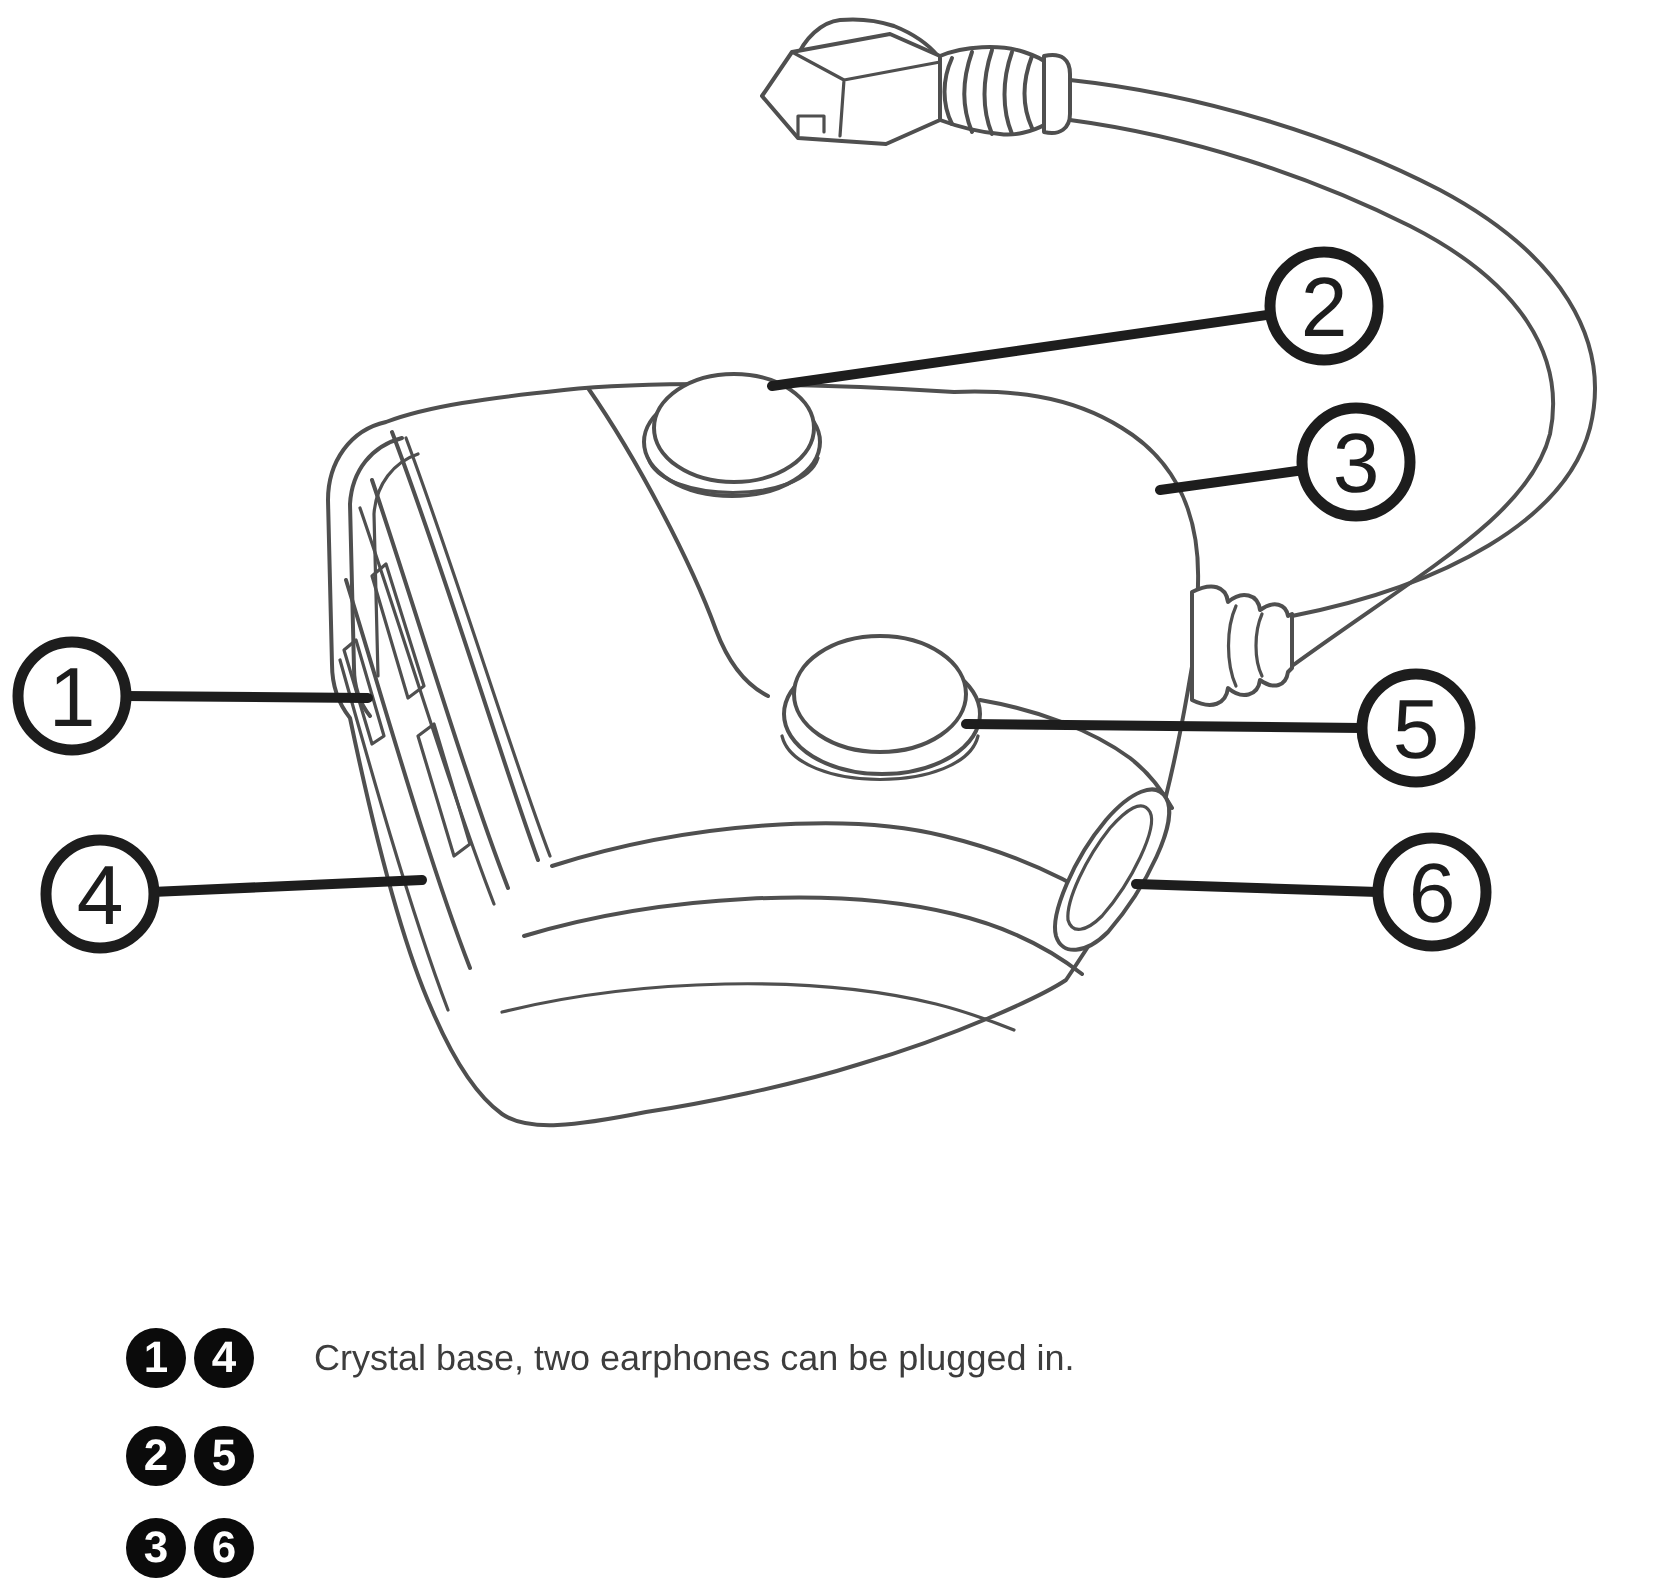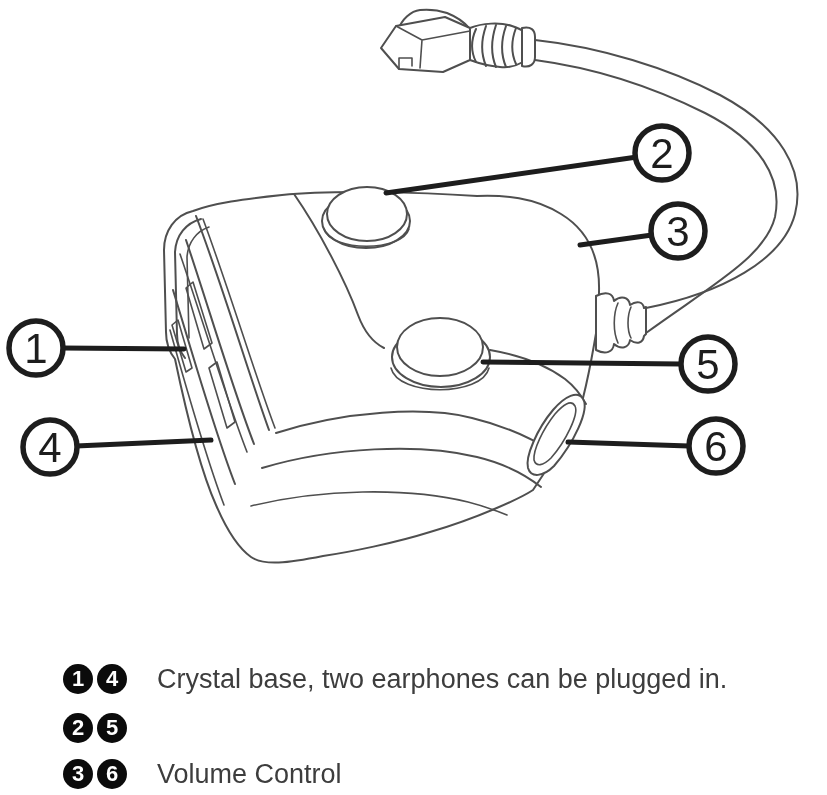--- a/index.html
+++ b/index.html
@@ -70,21 +70,21 @@
     font-size: 22px;
     font-weight: bold;
     display: flex;
     align-items: center;
     justify-content: center;
     margin-right: 4px;
     flex: 0 0 auto;
   }
   .ltext {
     margin-left: 26px;
-    font-size: 27px;
+    font-size: 18px;
     color: #3d3d3d;
     white-space: nowrap;
     letter-spacing: 0px;
   }
 </style>
 </head>
 <body>
 
 <div class="stage">
 
@@ -212,16 +212,15 @@
     </div>
 
     <div class="lrow r2">
       <span class="badge">2</span>
       <span class="badge">5</span>
     </div>
 
     <div class="lrow r3">
       <span class="badge">3</span>
       <span class="badge">6</span>
-      <span class="ltext">Volume Control</span>
     </div>
   </div>
 </div>
 
 </body></html>

